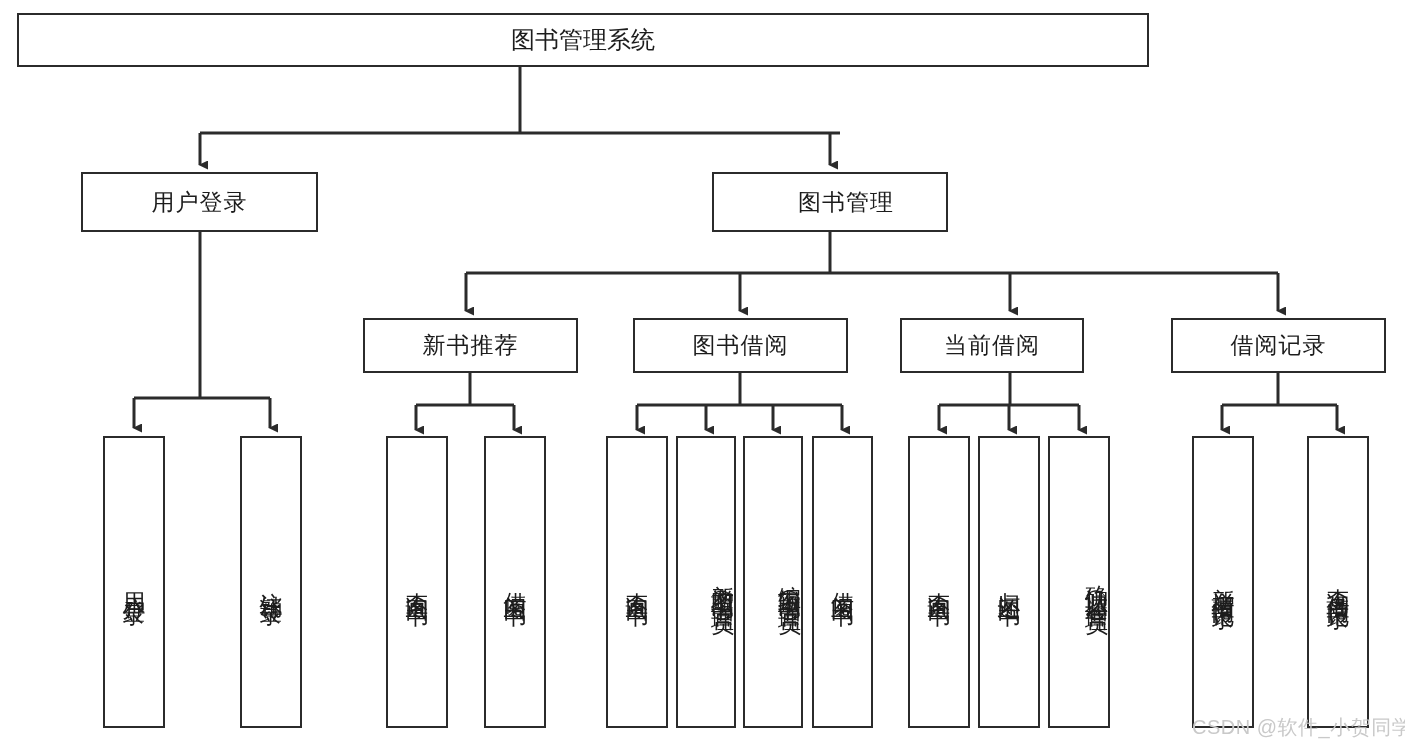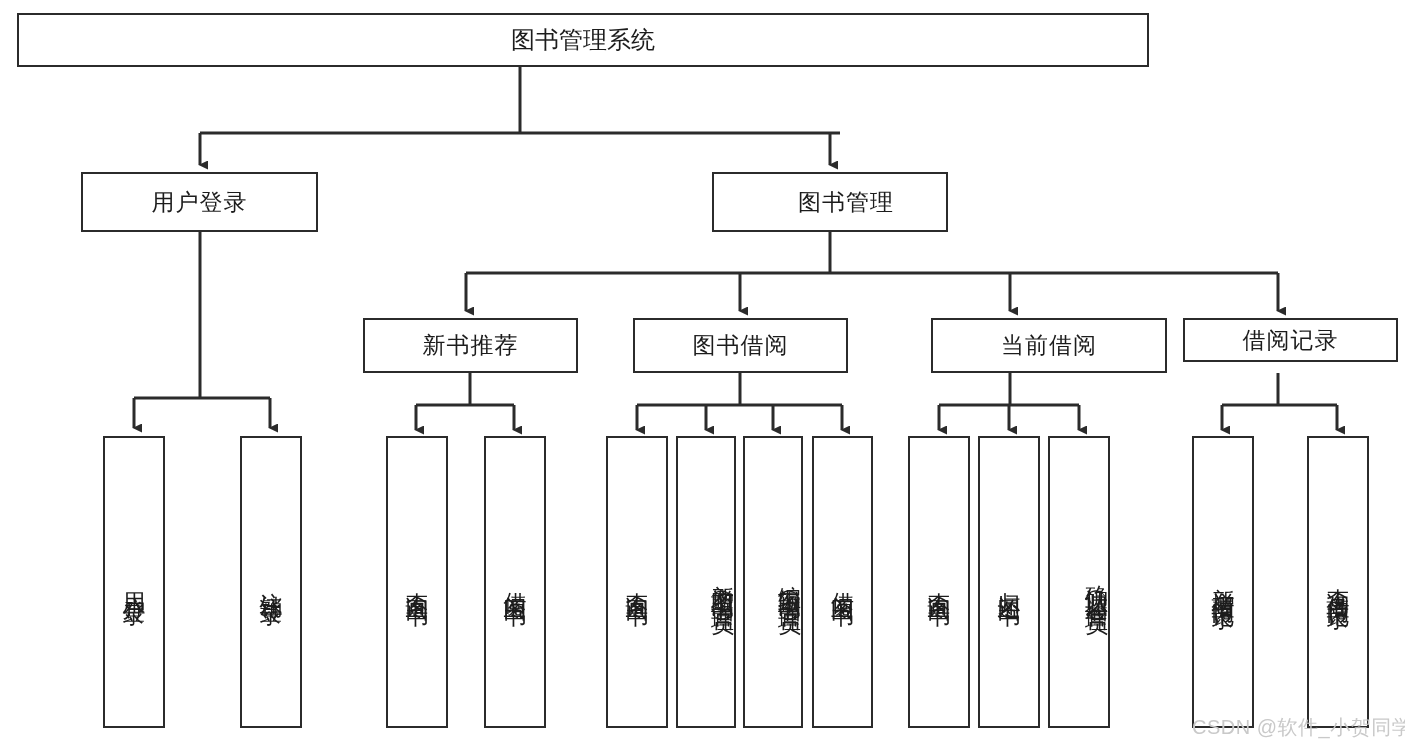--- a/index.html
+++ b/index.html
@@ -147,25 +147,25 @@
   </div>
 
   <div class="node horiz" style="left:363px; top:318px; width:215px; height:55px;align-items:center;">
     <span>新书推荐</span>
   </div>
 
   <div class="node horiz" style="left:633px; top:318px; width:215px; height:55px;">
     <span>图书借阅</span>
   </div>
 
-  <div class="node horiz" style="left:931px; top:318px; width:236px; height:55px;">
+  <div class="node horiz" style="left:900px; top:318px; width:184px; height:55px;">
     <span>当前借阅</span>
   </div>
 
-  <div class="node horiz" style="left:1171px; top:318px; width:215px; height:44px;margin-left:12px;">
+  <div class="node horiz" style="left:1171px; top:318px; width:215px; height:55px;">
     <span>借阅记录</span>
   </div>
 
   <div class="node leaf" style="left:103px; top:436px; width:62px; height:292px;">
     <div class="leaf-inner">
       <span class="leaf-text">用户登录</span>
     </div>
   </div>
 
   <div class="node leaf" style="left:240px; top:436px; width:62px; height:292px;">

